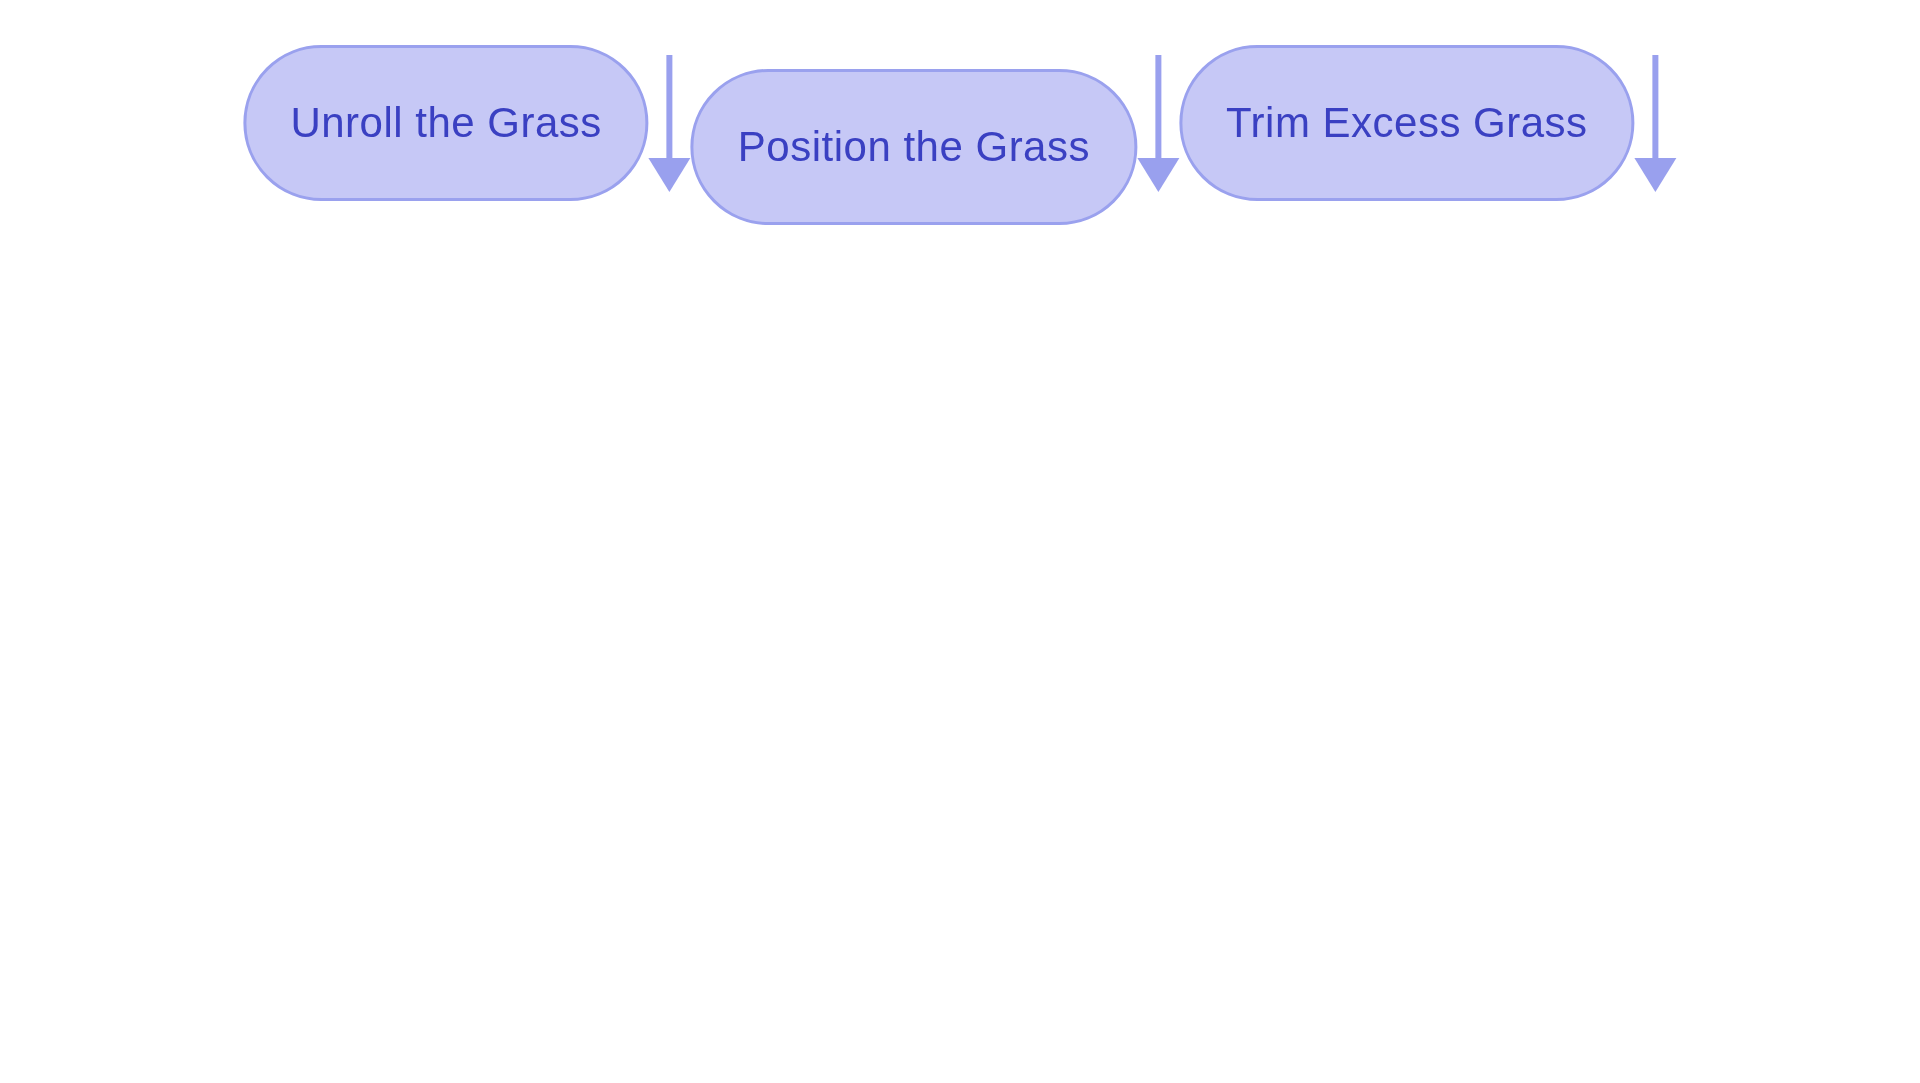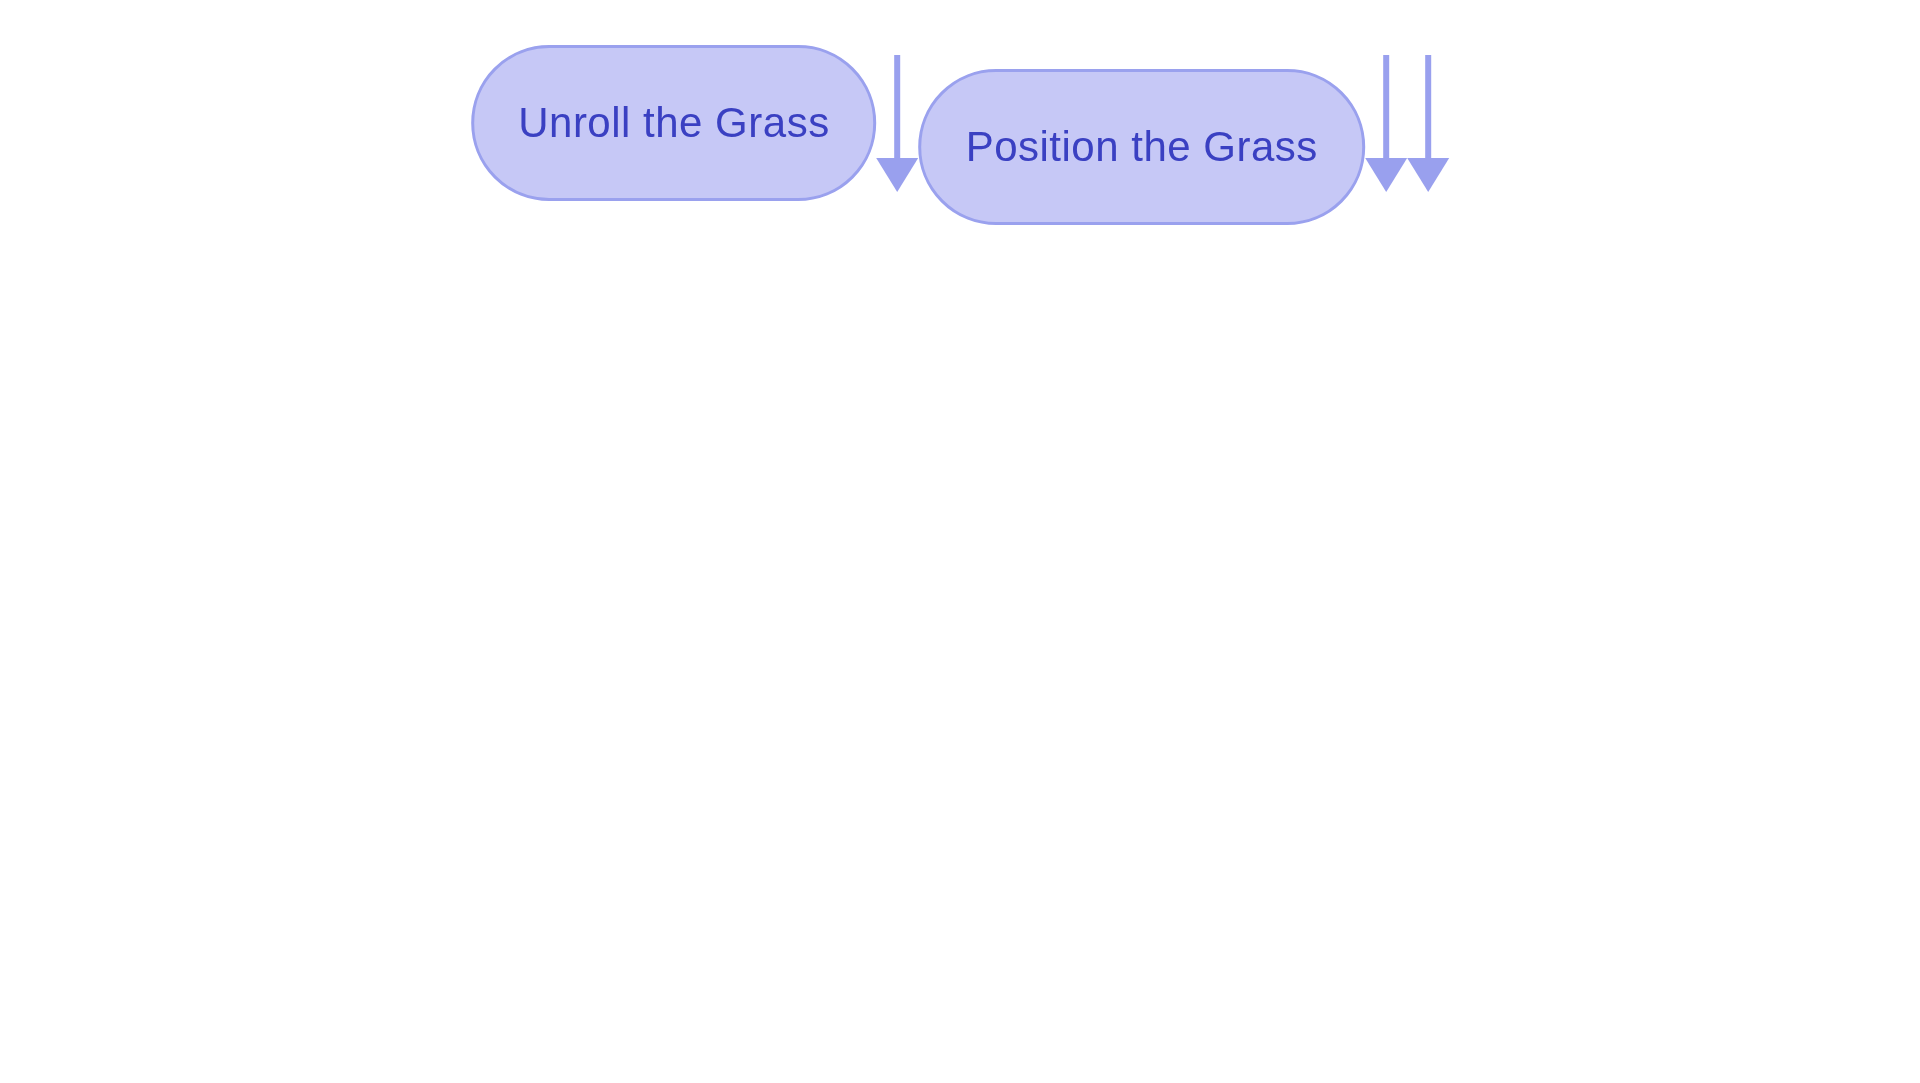--- a/index.html
+++ b/index.html
@@ -89,20 +89,23 @@
 
     <div class="node n2">
       <span class="node-label">Position the Grass</span>
     </div>
 
     <div class="arrow">
       <div class="arrow-shaft"></div>
       <div class="arrow-head"></div>
     </div>
 
+    <div class="node n3">
+      <span class="node-label">Trim Excess Grass</span>
+    </div>
 
     <div class="arrow">
       <div class="arrow-shaft"></div>
       <div class="arrow-head"></div>
     </div>
 
 
   </div>
 </div>
 

